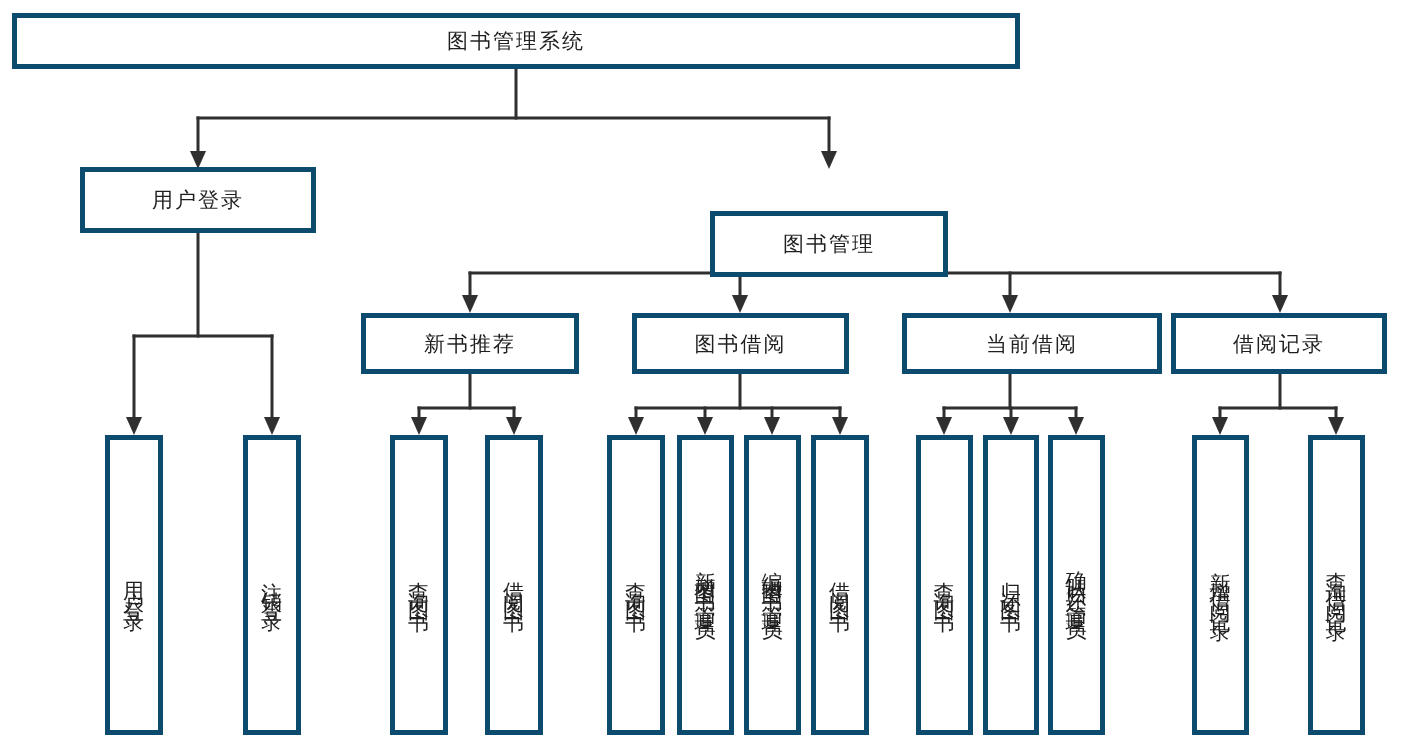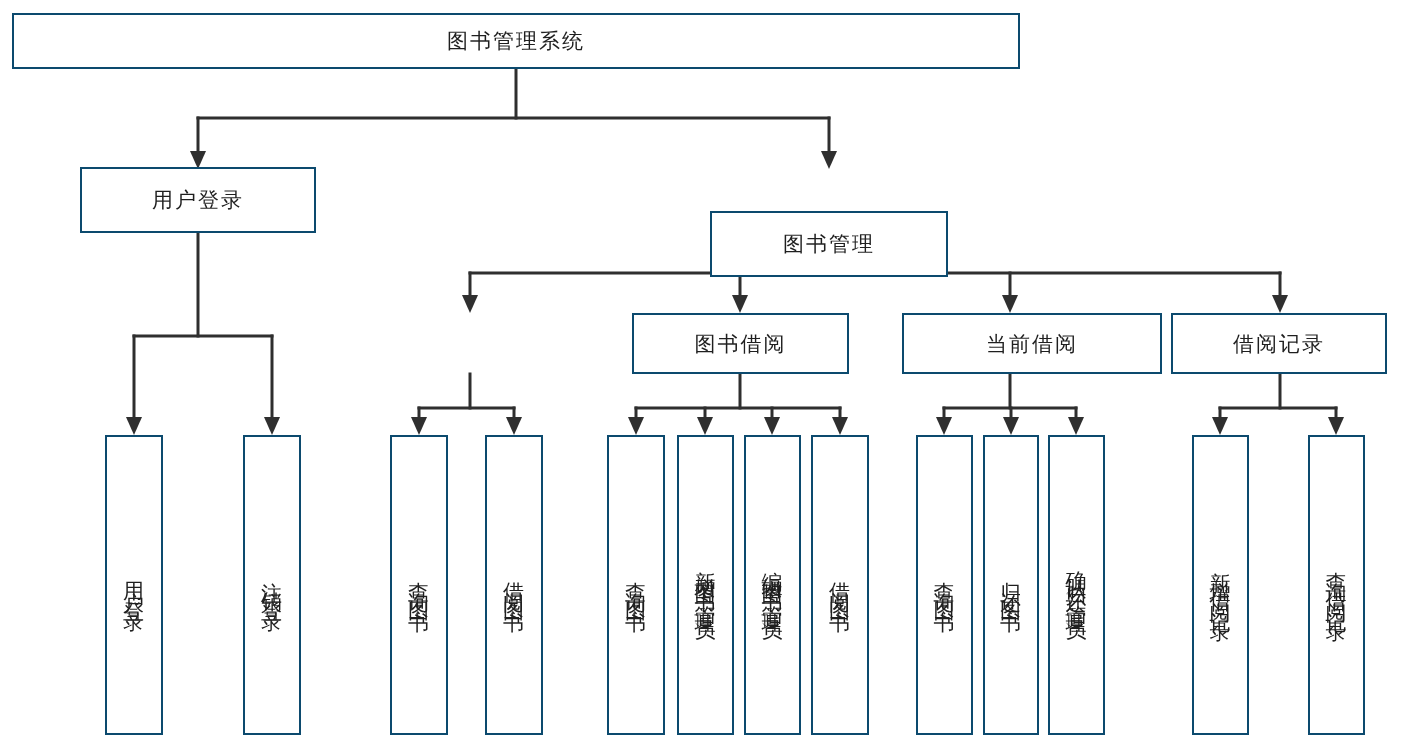--- a/index.html
+++ b/index.html
@@ -15,21 +15,21 @@
   svg.connectors {
     position: absolute;
     left: 0; top: 0;
     width: 1405px; height: 747px;
     z-index: 1;
   }
   .node {
     position: absolute;
     box-sizing: border-box;
     background: #ffffff;
-    border: 2px solid #0c4a6e;
+    border: 5px solid #0c4a6e;
     display: flex;
     align-items: center;
     justify-content: center;
     z-index: 2;
   }
   .hbox {
     font-size: 21px;
     letter-spacing: 2px;
     white-space: nowrap;
   }
@@ -118,20 +118,21 @@
     <polygon points="1212,417 1228,417 1220,435" fill="#2f2f2f" stroke="none"></polygon>
     <path d="M1336 408 V419"></path>
     <polygon points="1328,417 1344,417 1336,435" fill="#2f2f2f" stroke="none"></polygon>
   </svg>
 
   <div class="node hbox" style="left:12px; top:13px; width:1008px; height:56px;">图书管理系统</div>
 
   <div class="node hbox" style="left:80px; top:167px; width:236px; height:66px;">用户登录</div>
   <div class="node hbox" style="left:710px; top:167px; width:238px; height:66px;margin-top:44px;">图书管理</div>
 
+  <div class="node hbox" style="left:361px; top:313px; width:218px; height:61px;">新书推荐</div>
   <div class="node hbox" style="left:632px; top:313px; width:217px; height:61px;">图书借阅</div>
   <div class="node hbox" style="left:902px; top:313px; width:260px; height:61px;">当前借阅</div>
   <div class="node hbox" style="left:1171px; top:313px; width:216px; height:61px;">借阅记录</div>
 
   <div class="node vbox" style="left:105px; top:435px; width:58px; height:300px;">用户登录</div>
   <div class="node vbox" style="left:243px; top:435px; width:58px; height:300px;">注销登录</div>
 
   <div class="node vbox" style="left:390px; top:435px; width:58px; height:300px;">查询图书</div>
   <div class="node vbox" style="left:485px; top:435px; width:58px; height:300px;">借阅图书</div>
 

